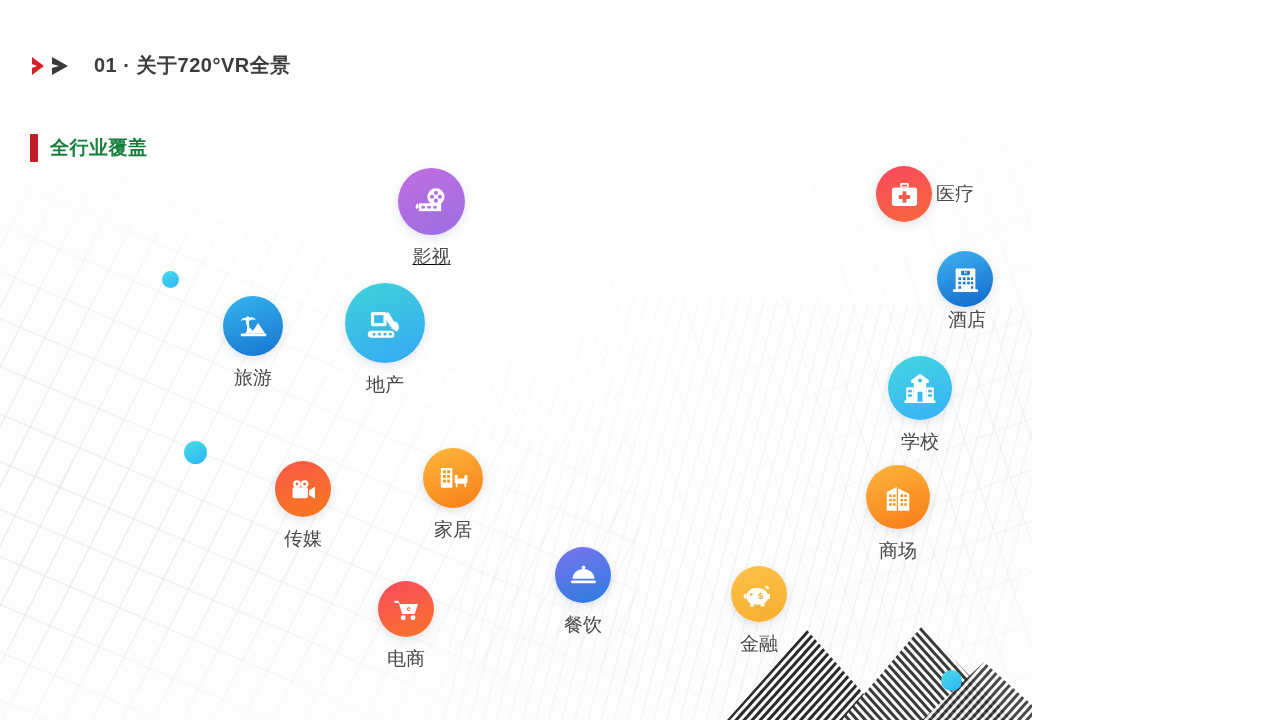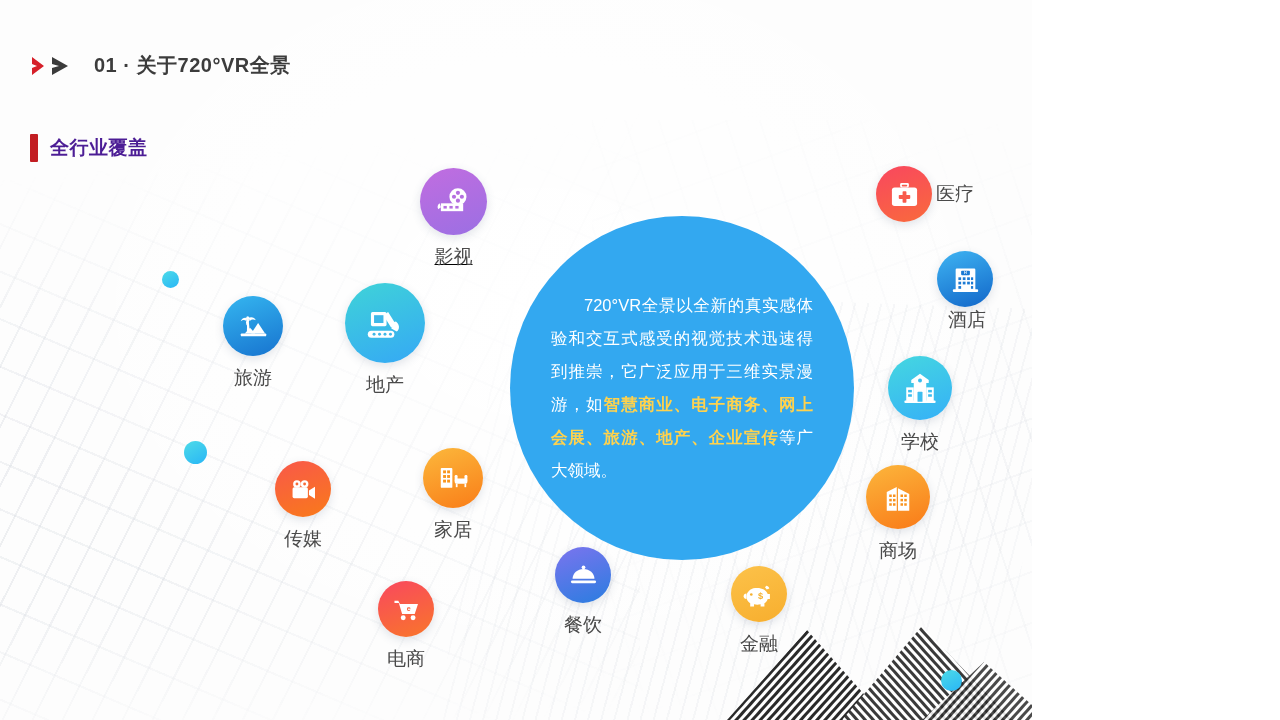--- a/index.html
+++ b/index.html
@@ -89,21 +89,21 @@
   
   .header { position: absolute; left: 30px; top: 52px; display: flex; align-items: center; gap: 14px; }
   .chev-group { display: flex; align-items: center; }
   .chev { display:block; }
   .header-title {
     font-size: 20px; font-weight: 700; color: #3c3c3c; letter-spacing: .5px;
   }
 
   .subhead { position: absolute; left: 30px; top: 134px; display: flex; align-items: center; gap: 12px; }
   .subhead-bar { width: 8px; height: 28px; background: #c21d22; border-radius: 1px; }
-  .subhead-title { font-size: 19px; font-weight: 700; color: #4c1d95; letter-spacing: .5px; }
+  .subhead-title { font-size: 19px; font-weight: 700; color: #15803d; letter-spacing: .5px; }
 
   
   .halo {
     position: absolute;
     left: 482px; top: 188px;
     width: 400px; height: 400px;
     border-radius: 50%;
     background: radial-gradient(circle at 50% 50%,
         rgba(223,240,252,0) 0%,
         rgba(223,240,252,0) 78%,
@@ -196,28 +196,23 @@
     </span>
     <span class="header-title">01 · 关于720°VR全景</span>
   </div>
 
   <div class="subhead">
     <span class="subhead-bar"></span>
     <span class="subhead-title">全行业覆盖</span>
   </div>
 
   <div class="halo"></div>
-  <div class="core-circle">
-    <div class="core-text">
-      <span>720°VR全景以全新的真实感体验和交互式感受的视觉技术迅速得到推崇，它广泛应用于三维实景漫游，如</span><span class="hl">智慧商业、电子商务、网上会展、旅游、地产、企业宣传</span><span>等广大领域。</span>
-    </div>
-  </div>
 
   <div id="nodes">
-      <div class="node vert" style="left: 420px; top: 168px; text-decoration: underline;">
+      <div class="node vert" style="left: 398px; top: 168px; text-decoration: underline;">
         <div class="bubble" style="width: 67px; height: 67px; background: linear-gradient(160deg, rgb(193, 109, 224) 0%, rgb(155, 111, 227) 100%);">
           <svg width="42" height="42" viewBox="0 0 64 64">
             <g fill="#fff">
               <circle cx="38" cy="24" r="13"></circle>
               <path d="M12 34h34v12H12z"></path>
               <path d="M10 34c-3 2-4 6-2 9l4-3z"></path>
             </g>
             <g fill="#b56fe0">
               <circle cx="38" cy="18" r="3.2"></circle>
               <circle cx="44" cy="24" r="3.2"></circle>

